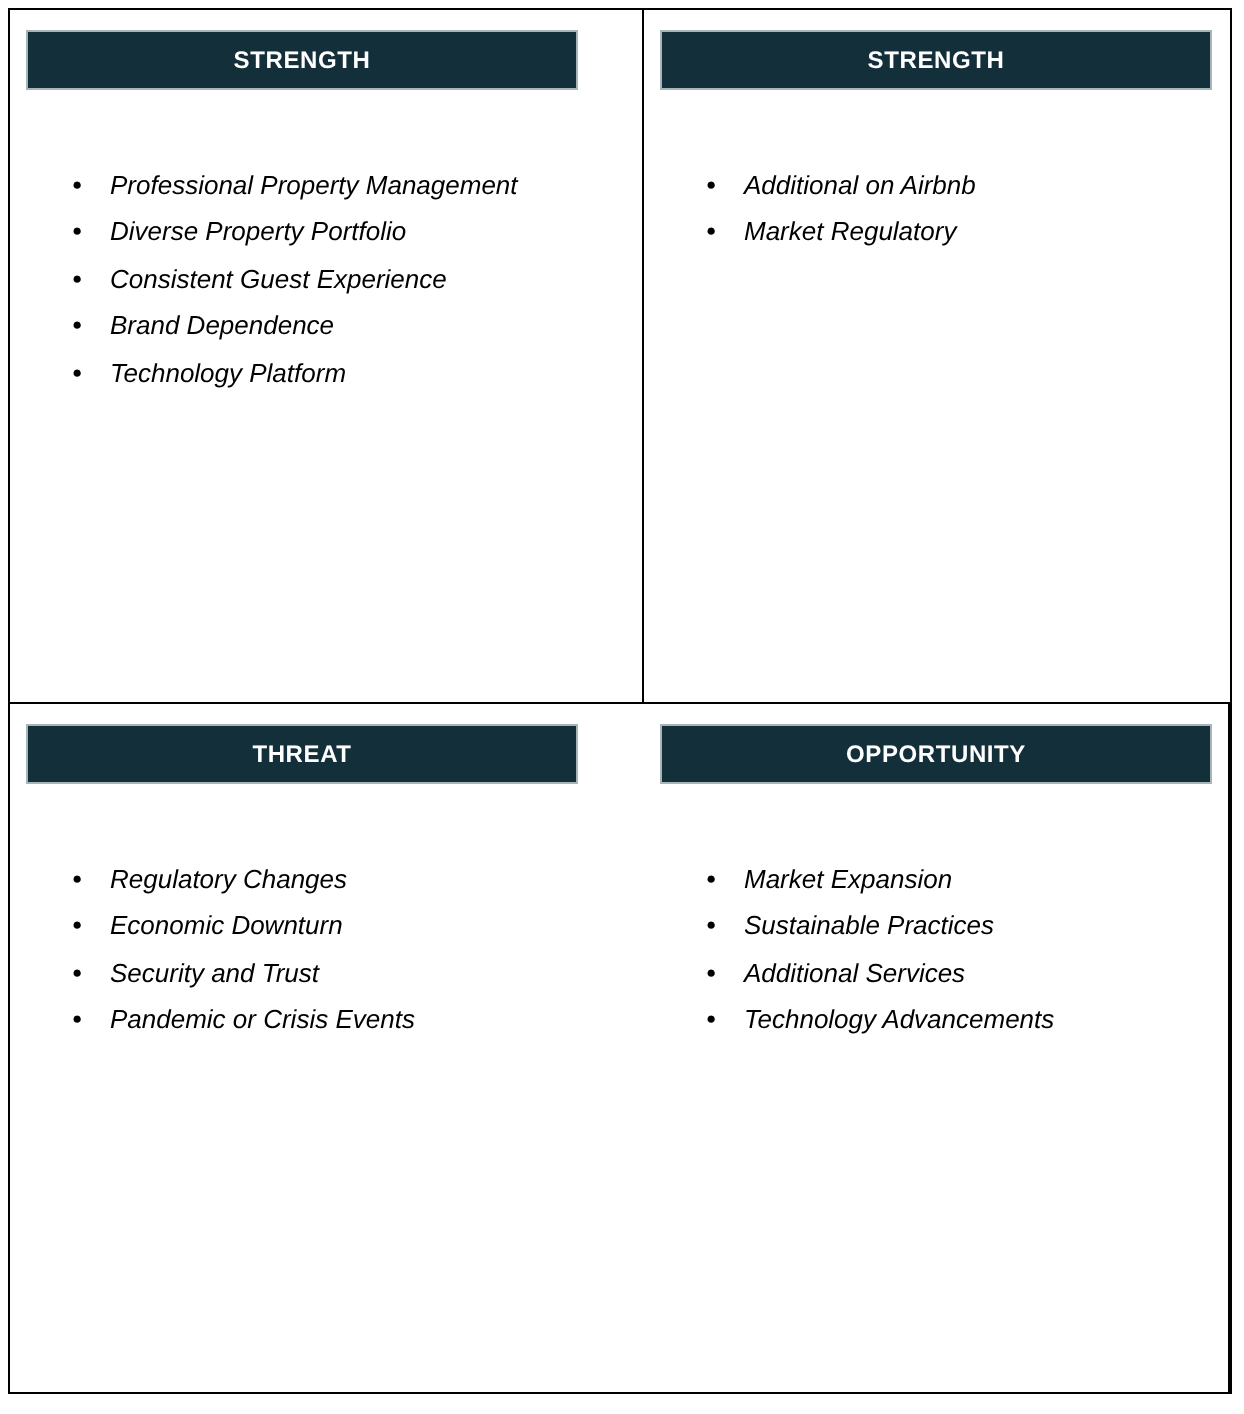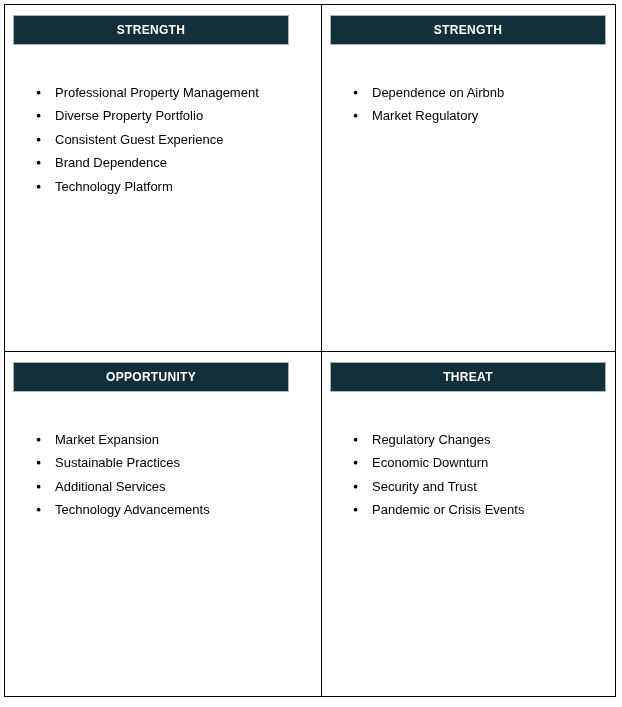--- a/index.html
+++ b/index.html
@@ -54,20 +54,21 @@
     margin: 36px 0 0 0;
     padding: 0 0 0 50px;
     list-style: none;
   }
   ul.bullet-list li {
     position: relative;
     font-size: 13px;
     line-height: 23.4px;
     color: #000000;
     white-space: nowrap;
+    font-style: italic;
   }
   ul.bullet-list li::before {
     content: "\25CF";
     position: absolute;
     left: -19px;
     top: 0;
     font-size: 8.5px;
     line-height: 23.4px;
     color: #000000;
   }
@@ -88,42 +89,42 @@
         <li>Brand Dependence</li>
         <li>Technology Platform</li>
       </ul>
   </div>
 
   <div class="cell row-top">
     <div class="header-bar">
       <span>STRENGTH</span>
     </div>
     <ul class="bullet-list">
-        <li>Dependence on Airbnb</li>
+        <li>Additional on Airbnb</li>
         <li>Market Regulatory</li>
+      </ul>
+  </div>
+
+  <div class="cell">
+    <div class="header-bar">
+      <span>THREAT</span>
+    </div>
+    <ul class="bullet-list">
+        <li>Regulatory Changes</li>
+        <li>Economic Downturn</li>
+        <li>Security and Trust</li>
+        <li>Pandemic or Crisis Events</li>
       </ul>
   </div>
 
   <div class="cell col-left">
     <div class="header-bar">
       <span>OPPORTUNITY</span>
     </div>
     <ul class="bullet-list">
         <li>Market Expansion</li>
         <li>Sustainable Practices</li>
         <li>Additional Services</li>
         <li>Technology Advancements</li>
       </ul>
   </div>
 
-  <div class="cell">
-    <div class="header-bar">
-      <span>THREAT</span>
-    </div>
-    <ul class="bullet-list">
-        <li>Regulatory Changes</li>
-        <li>Economic Downturn</li>
-        <li>Security and Trust</li>
-        <li>Pandemic or Crisis Events</li>
-      </ul>
-  </div>
-
 </div>
 
 </body></html>

